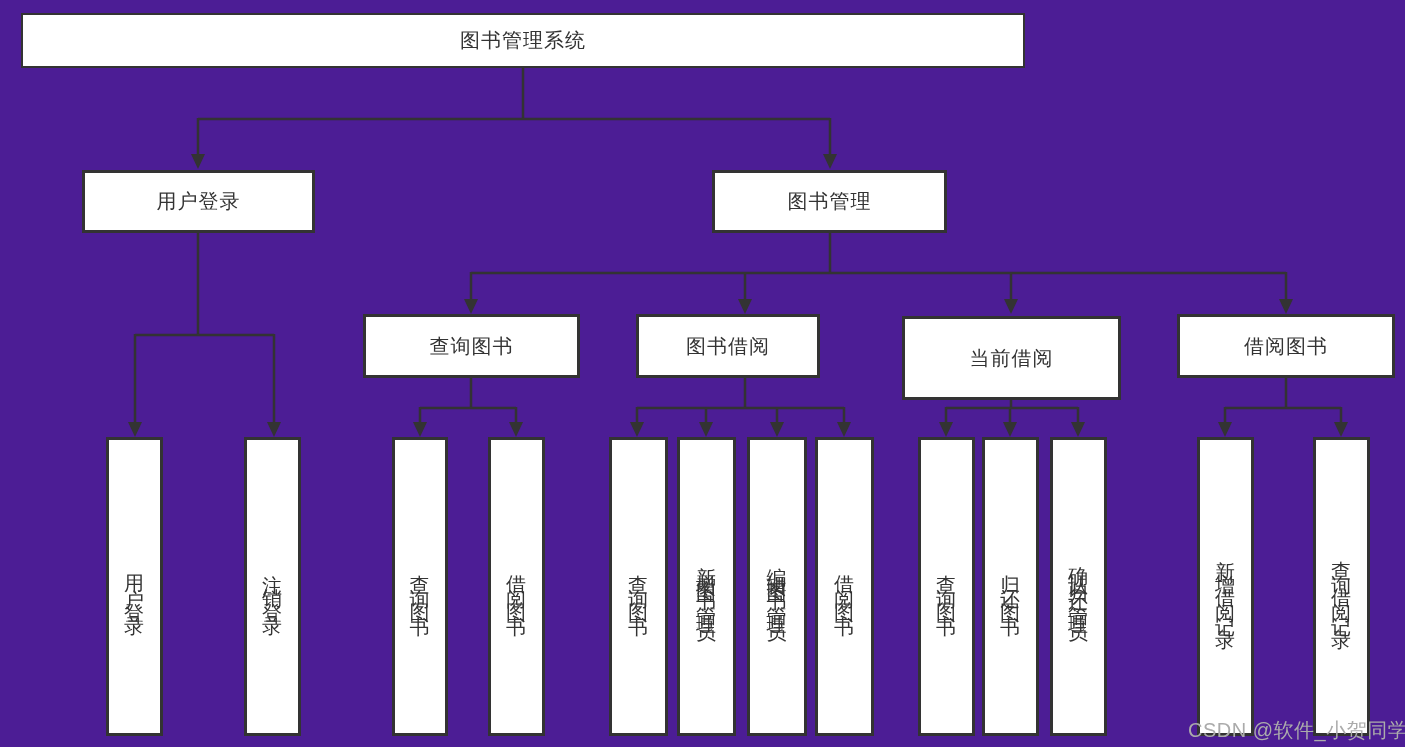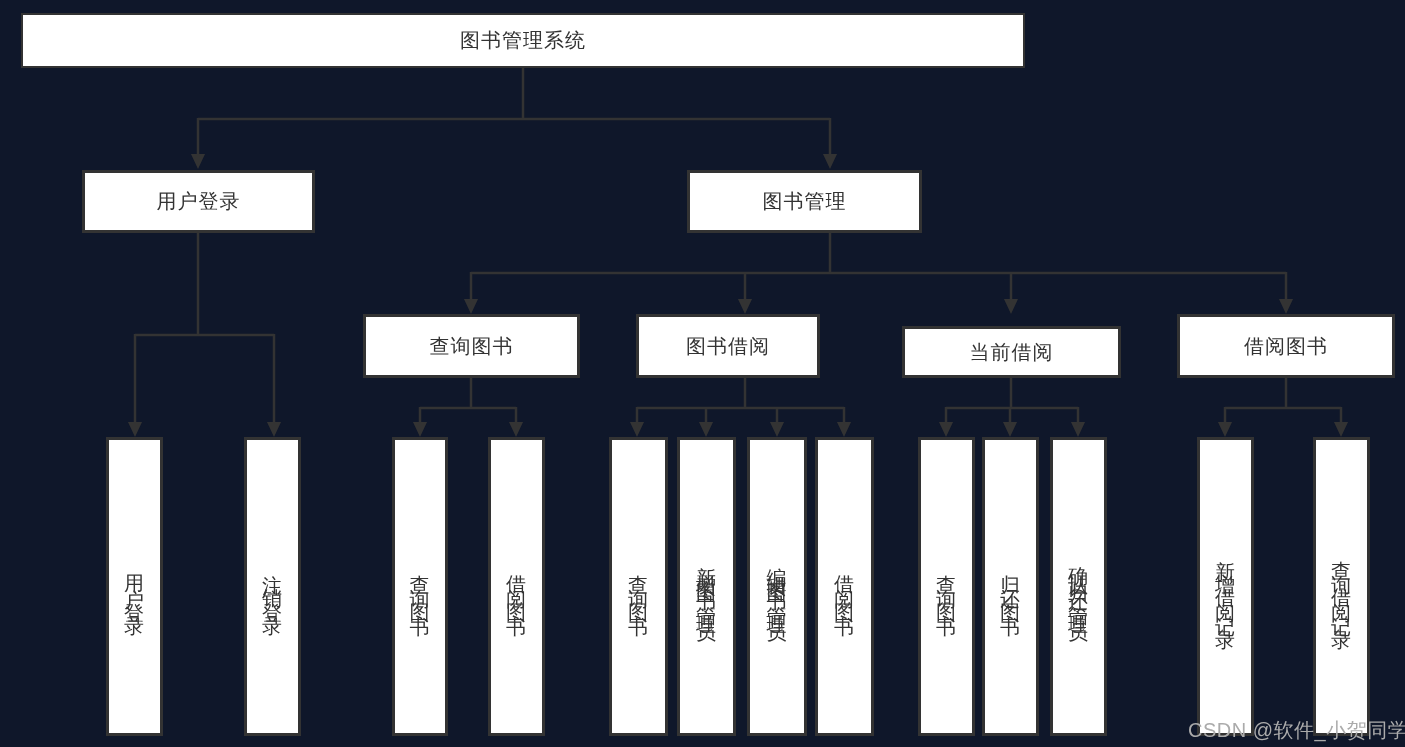--- a/index.html
+++ b/index.html
@@ -1,17 +1,17 @@
 <!DOCTYPE html>
 <html><head>
 <meta charset="utf-8">
 <style>
   html,body{margin:0;padding:0;background:#fff;}
   .stage{
-    position:relative;width:1405px;height:747px;background:#0f172a;
+    position:relative;width:1405px;height:747px;background:#4c1d95;
     font-family:"Liberation Sans","DejaVu Sans",sans-serif;overflow:hidden;
   }
   svg.connectors{position:absolute;left:0;top:0;z-index:0;}
   .box{
     position:absolute;box-sizing:border-box;background:#ffffff;
     border:3px solid #333333;color:#333333;
     display:flex;align-items:center;justify-content:center;
     font-size:20px;z-index:1;letter-spacing:1px;
   }
   .box.root{border-width:2px;}
@@ -81,25 +81,25 @@
       <polygon points="939,422 953,422 946,437" fill="#333333"></polygon>
       <polygon points="1003,422 1017,422 1010,437" fill="#333333"></polygon>
       <polygon points="1071,422 1085,422 1078,437" fill="#333333"></polygon>
       <polygon points="1218,422 1232,422 1225,437" fill="#333333"></polygon>
       <polygon points="1334,422 1348,422 1341,437" fill="#333333"></polygon>
     </svg>
 
   <div class="box root" style="left:21px;top:13px;width:1004px;height:55px">图书管理系统</div>
 
   <div class="box" style="left:82px;top:170px;width:233px;height:63px">用户登录</div>
-  <div class="box" style="left:687px;top:170px;width:235px;height:63px">图书管理</div>
+  <div class="box" style="left:712px;top:170px;width:235px;height:63px">图书管理</div>
 
   <div class="box" style="left:363px;top:314px;width:217px;height:64px">查询图书</div>
   <div class="box" style="left:636px;top:314px;width:184px;height:64px">图书借阅</div>
-  <div class="box" style="left:902px;top:326px;width:219px;height:52px">当前借阅</div>
+  <div class="box" style="left:902px;top:316px;width:219px;height:84px">当前借阅</div>
   <div class="box" style="left:1177px;top:314px;width:218px;height:64px">借阅图书</div>
 
   <div class="box v" style="left:106px;top:437px;width:57px;height:299px">用户登录</div>
   <div class="box v" style="left:244px;top:437px;width:57px;height:299px">注销登录</div>
 
   <div class="box v" style="left:392px;top:437px;width:56px;height:299px">查询图书</div>
   <div class="box v" style="left:488px;top:437px;width:57px;height:299px">借阅图书</div>
 
   <div class="box v" style="left:609px;top:437px;width:59px;height:299px">查询图书</div>
   <div class="box v tight" style="left:677px;top:437px;width:59px;height:299px">新增图书（管理员）</div>

